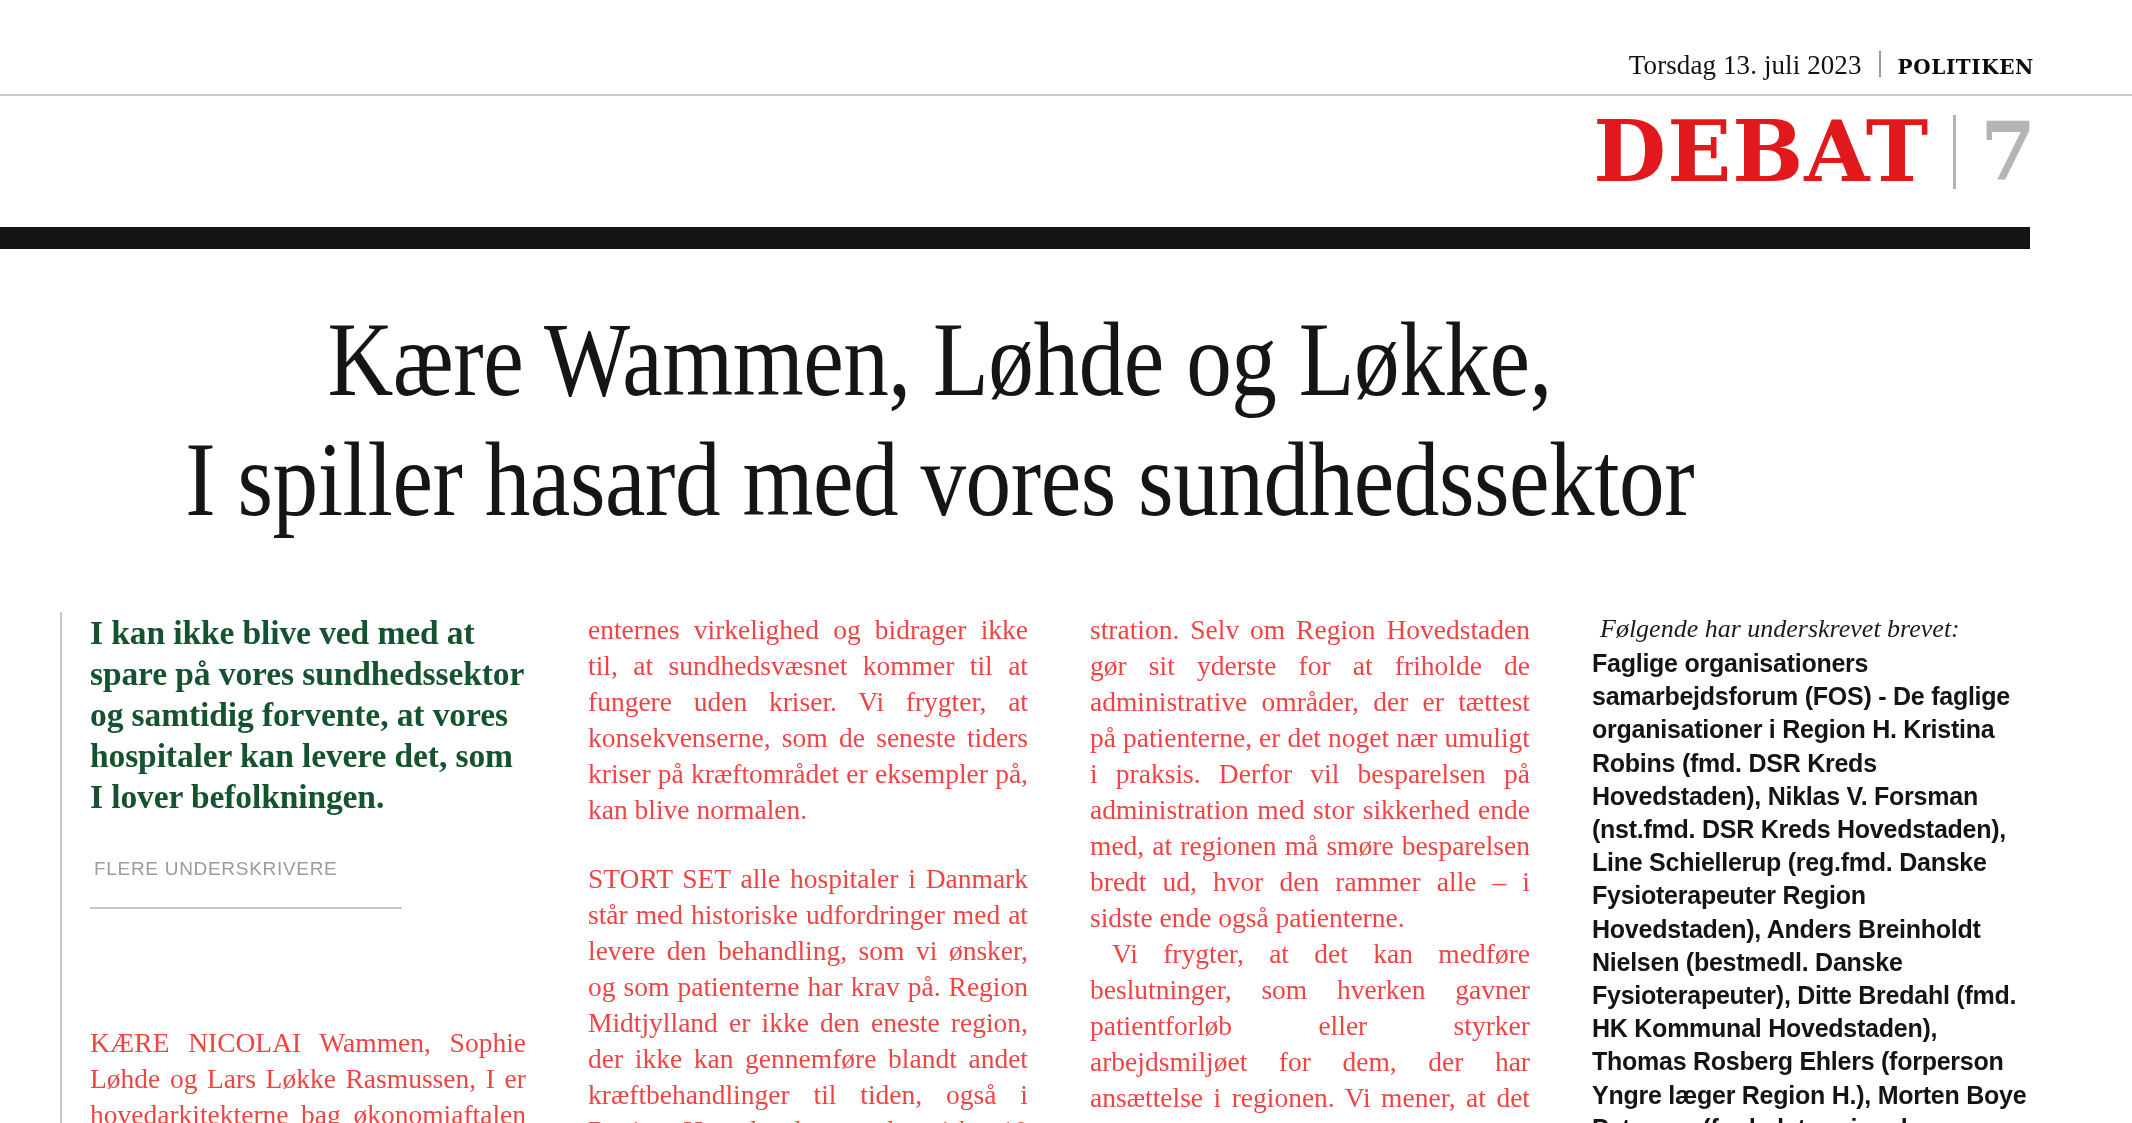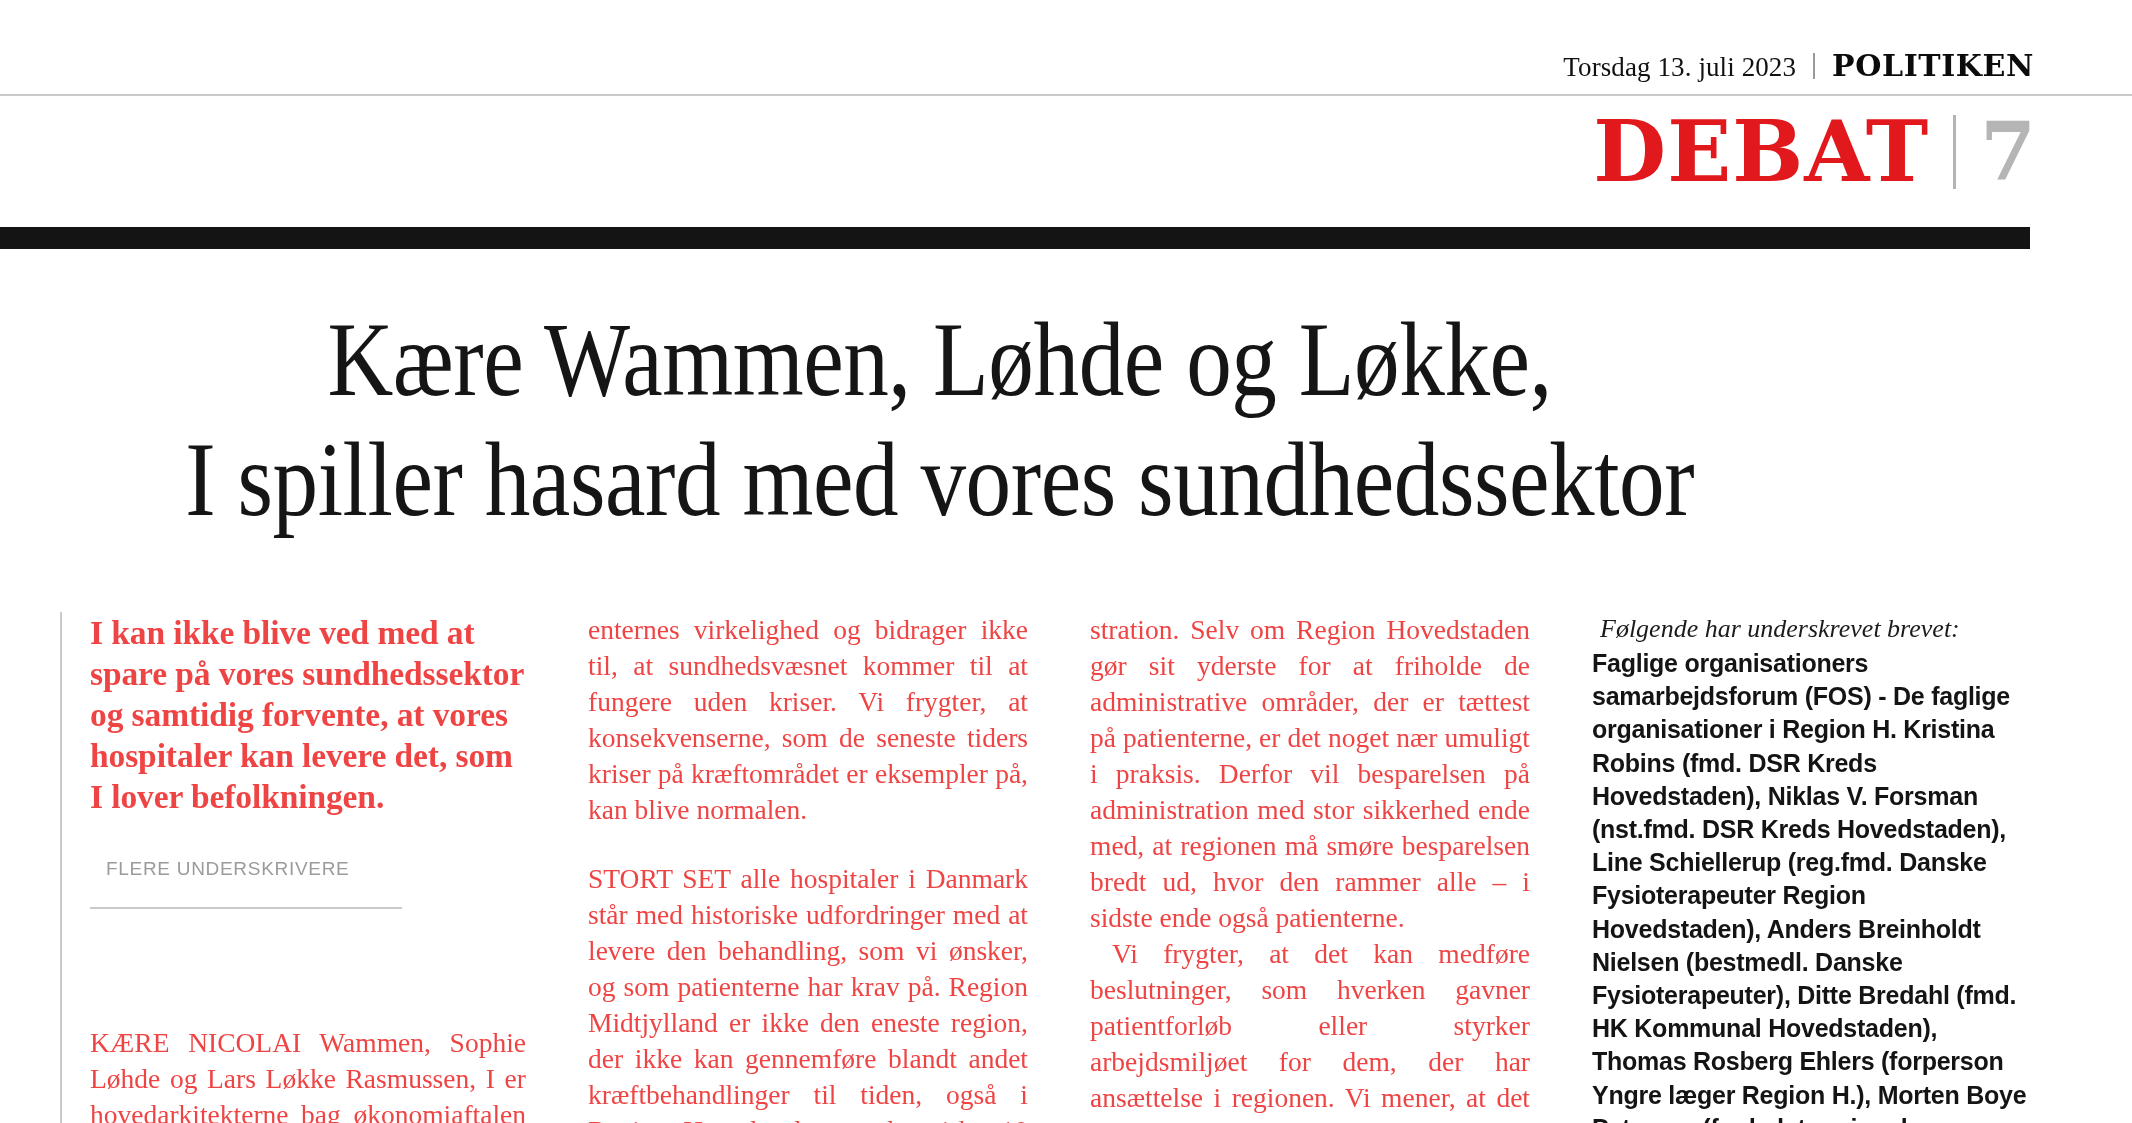--- a/index.html
+++ b/index.html
@@ -50,21 +50,21 @@
   .masthead-sep {
     display: inline-block;
     width: 2px;
     height: 26px;
     background: #9a9a9a;
     position: relative;
     top: 3px;
   }
   .masthead-brand {
     font-family: "DejaVu Serif", "Liberation Serif", serif;
-    font-size: 30px;
+    font-size: 20px;
     font-weight: bold;
     letter-spacing: 0.6px;
     color: #0b0b0b;
   }
   .rule-top {
     position: absolute;
     left: 0;
     top: 94px;
     width: 2132px;
     height: 2px;
@@ -151,33 +151,33 @@
   .col-1 { width: 500px; border-left: 2px solid #c9c9c9; }
   .col-2 { width: 502px; }
   .col-3 { width: 502px; }
   .col-4 { width: 508px; }
 
   .standfirst {
     font-family: "Liberation Serif", serif;
     font-weight: bold;
     font-size: 33.5px;
     line-height: 41px;
-    color: #ef4444;
+    color: #14532d;
     margin: 0 0 40px 0;
     letter-spacing: -0.1px;
   }
   .credit {
     font-family: "Liberation Sans", sans-serif;
     font-size: 19px;
     line-height: 24px;
     letter-spacing: 0.7px;
     color: #9b9b9b;
     text-transform: uppercase;
     font-weight: normal;
-    margin: 16px;
+    margin: 4px;
   }
   .credit-rule {
     width: 312px;
     height: 2px;
     background: #c9c9c9;
     margin: 26px 0 0 0;
   }
 
   .body-p {
     font-family: "Liberation Serif", serif;

